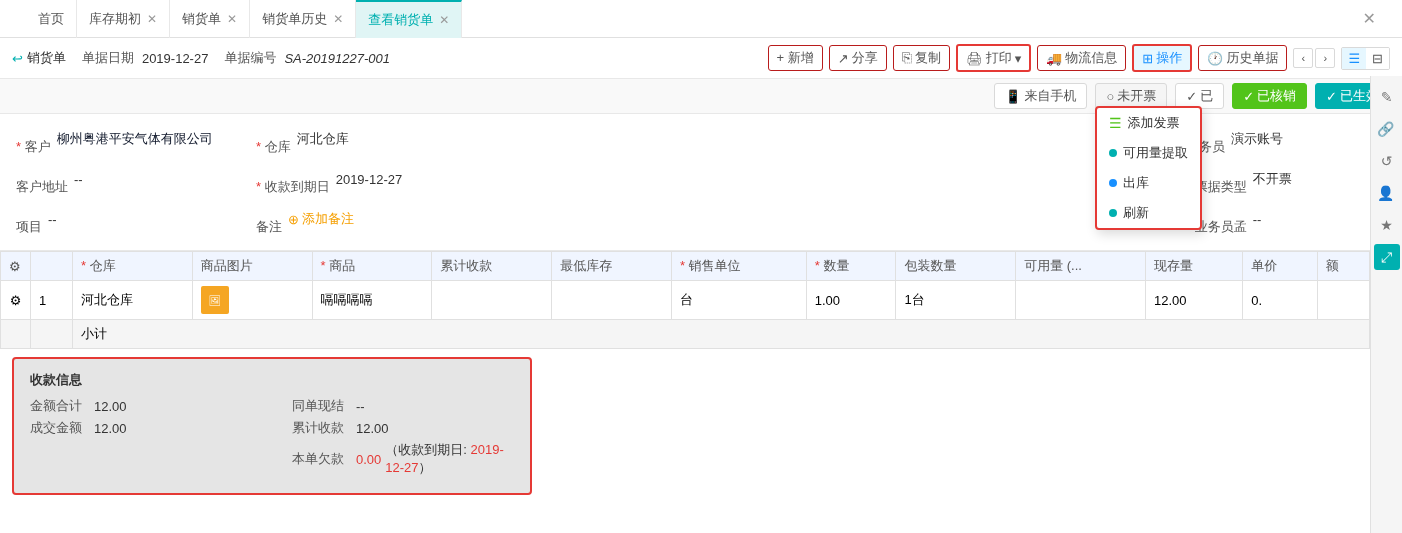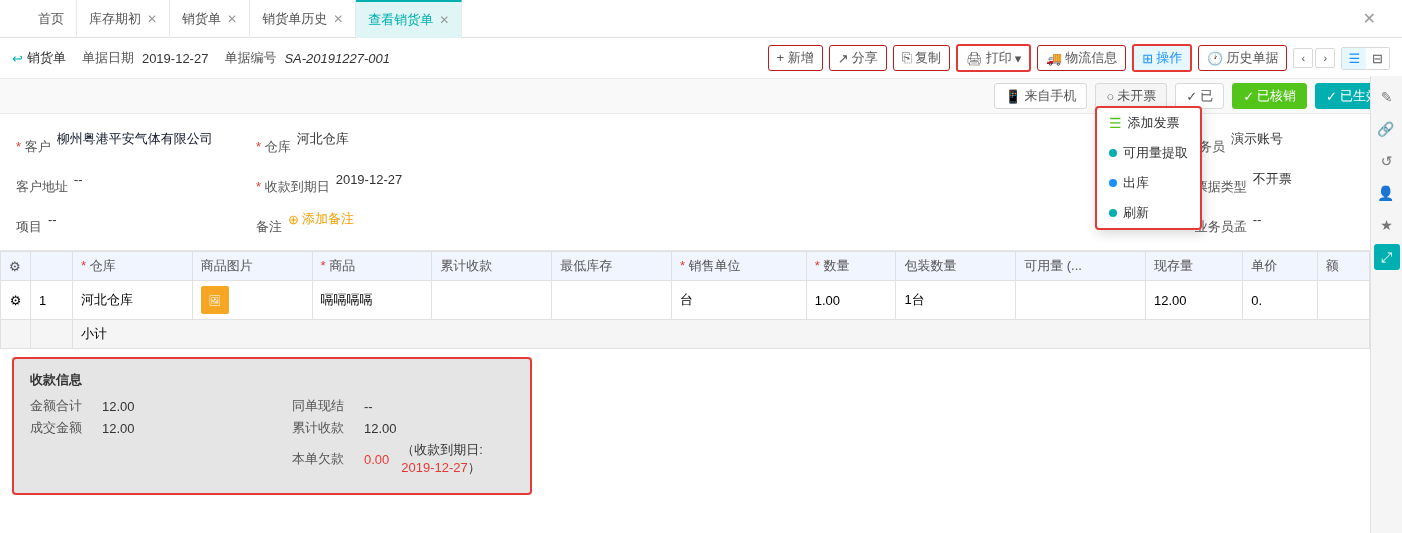--- a/index.html
+++ b/index.html
@@ -77,21 +77,21 @@
       display: inline-flex; align-items: center; justify-content: center;
       color: #fff; font-size: 10px; border-radius: 2px;
     }
 
     
     .payment-section {
       margin: 8px 12px; padding: 12px 16px; border: 2px solid #e53935;
       border-radius: 4px; background: #e5e5e5; max-width: 520px;
     }
     .payment-title { font-weight: bold; margin-bottom: 8px; color: #333; }
-    .payment-row { display: flex; align-items: center; gap: 12px; margin-bottom: 4px; }
+    .payment-row { display: flex; align-items: center; gap: 4px; margin-bottom: 4px; }
     .payment-label { color: #555; white-space: nowrap; min-width: 60px; }
     .payment-value { color: #333; }
     .payment-value.red { color: #e53935; }
 
     
     .dropdown-menu {
       position: absolute; top: 68px; right: 200px; background: #fff;
       border: 2px solid #e53935; border-radius: 4px; min-width: 100px;
       box-shadow: 2px 4px 12px rgba(0,0,0,0.15); z-index: 100;
     }

